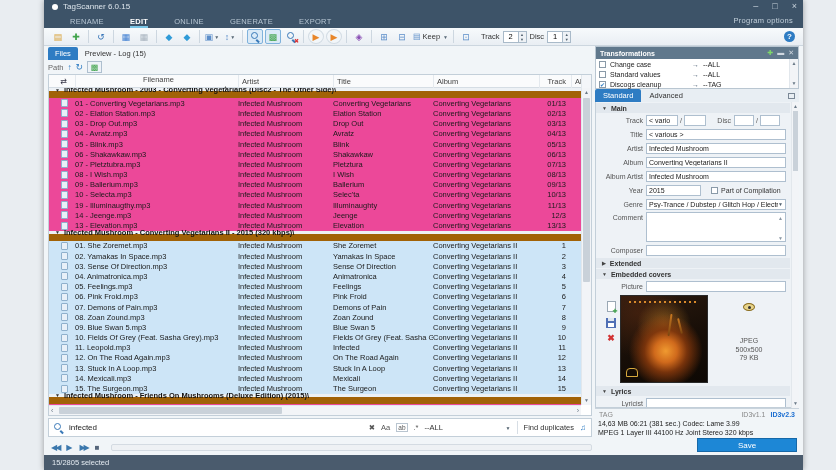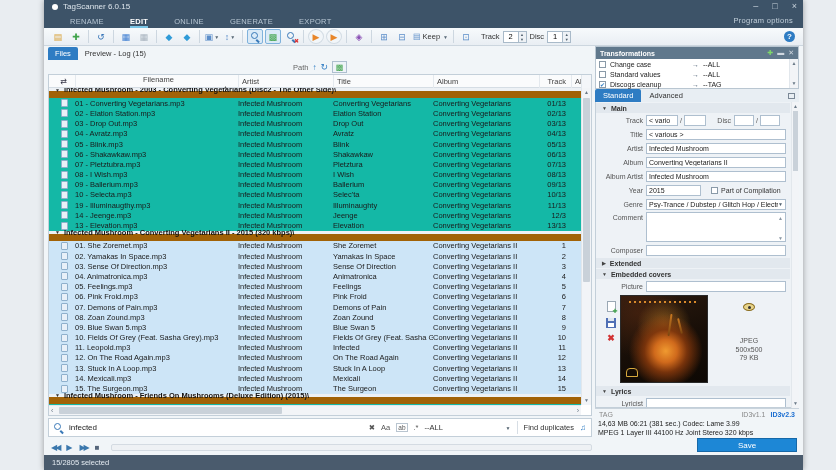--- a/index.html
+++ b/index.html
@@ -49,21 +49,21 @@
   .helpbtn { margin-left:auto; margin-right:8px; width:11px; height:11px; border-radius:50%;
     background:#2e7cc3; color:#fff; font-size:8px; font-weight:bold; display:flex;
     align-items:center; justify-content:center; }
 
   
   .tabsrow { position:absolute; left:4px; top:46px; width:544px; height:14px;
     display:flex; align-items:flex-end; font-size:7.5px; }
   .ftab { padding:2px 7px; color:#333; }
   .ftab.active { background:#2e7cc3; color:#fff; border-radius:2px 2px 0 0; }
   .pathrow { position:absolute; left:4px; top:60px; width:544px; height:14px;
-    display:flex; align-items:center; font-size:7.5px; color:#666; gap:4px;justify-content:center; }
+    display:flex; align-items:center; font-size:7.5px; color:#666; gap:4px; }
   .pathrow .up { color:#2e7cc3; font-size:8px; }
   .pathcombo { flex:1; height:12px; background:#fff; border:1px solid #aebfcf;
     display:flex; align-items:center; padding:0 3px; color:#222; gap:3px; }
   .pathcombo .drv { color:#8fa3b5; font-size:7px; }
   .pathcombo .cv { font-size:5px; color:#51616f; margin-left:auto; }
   .pathbtn { width:15px; height:12px; border:1px solid #aebfcf; background:#eef3f8;
     display:flex; align-items:center; justify-content:center; font-size:8px; color:#3fa34a; }
   .refresh { color:#2e7cc3; font-size:9px; }
 
   .listframe { position:absolute; left:4px; top:74px; width:544px; height:342px;
@@ -76,21 +76,21 @@
   .c-icon { width:26px; } .c-file { width:163px;flex-direction:column; } .c-artist { width:95px; }
   .c-title { width:100px; } .c-album { width:106px; }
   .c-track { width:32px; justify-content:flex-end; padding-right:5px; text-align:right; }
   .c-alb { flex:1; min-width:12px; overflow:hidden; }
   .shuffle { font-size:8px; color:#334; margin:0 auto; }
   .tbody { position:absolute; left:0; top:13px; right:10px; bottom:10px; overflow:hidden; }
   .grp { height:10.2px; display:flex; align-items:center; background:#edf1f5; font-size:7.5px;
     font-weight:bold; color:#111; padding-left:6px; gap:4px; border-bottom:7px solid #a16207; }
   .grp .tri { font-size:5px; color:#333; }
   .row { height:10.2px; display:flex; align-items:center; font-size:7.5px; color:#1a1a1a;
-    background:#14b8a6; }
+    background:#ec4899; }
   .row.sel { background:#cde5f7; }
   .row > span { overflow:hidden; white-space:nowrap; display:block; }
   .row .rc-icon { width:26px; display:flex; justify-content:flex-start; padding-left:12px; }
   .ficon { width:7px; height:8px; background:#e8f0f8; border:1px solid #8fb0cc; border-radius:1px; display:block; }
   .rc-file { width:163px; } .rc-artist { width:95px; } .rc-title { width:100px; }
   .rc-album { width:106px; } .rc-track { width:32px; text-align:right; padding-right:5px; }
   .vscroll { position:absolute; right:0; top:13px; width:10px; bottom:10px; background:#f2f4f7;
     border-left:1px solid #e2e7ec; }
   .vthumb { position:absolute; left:1px; right:1px; top:10px; height:58%; background:#c9d1d9; border-radius:1px; }
   .sarr { position:absolute; left:0; right:0; font-size:5px; color:#6b7a88; text-align:center; line-height:9px; }

